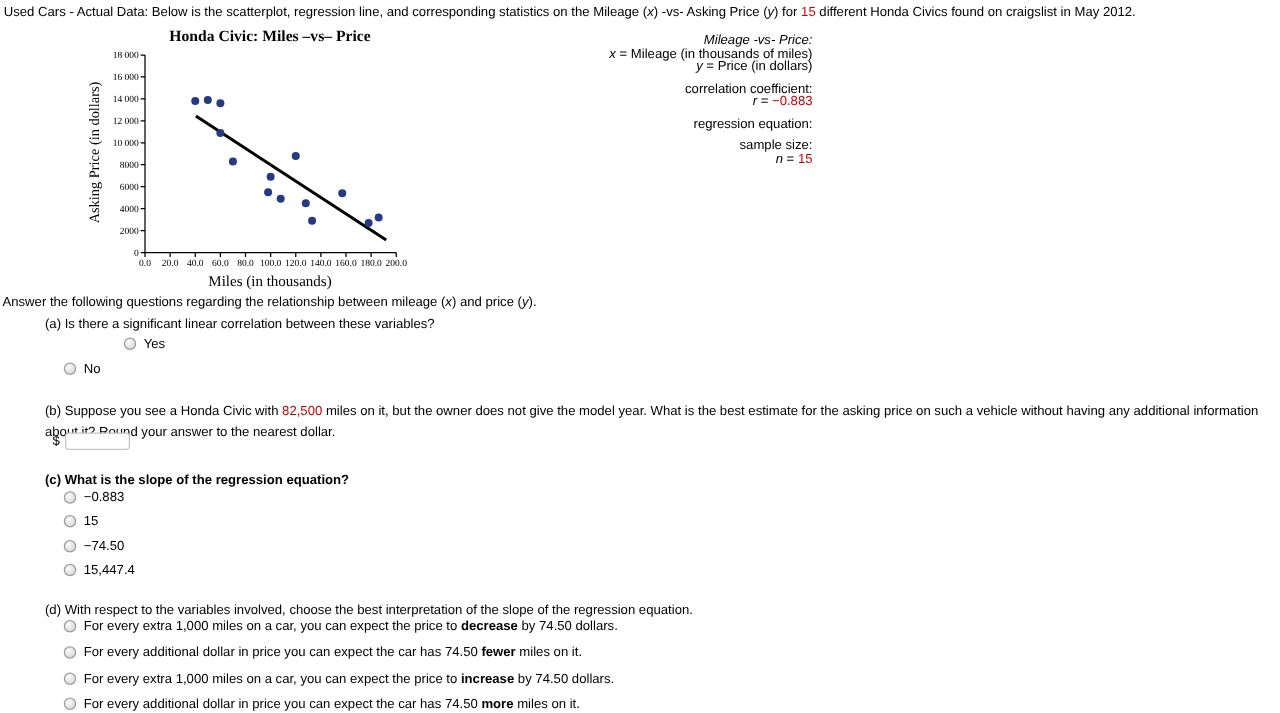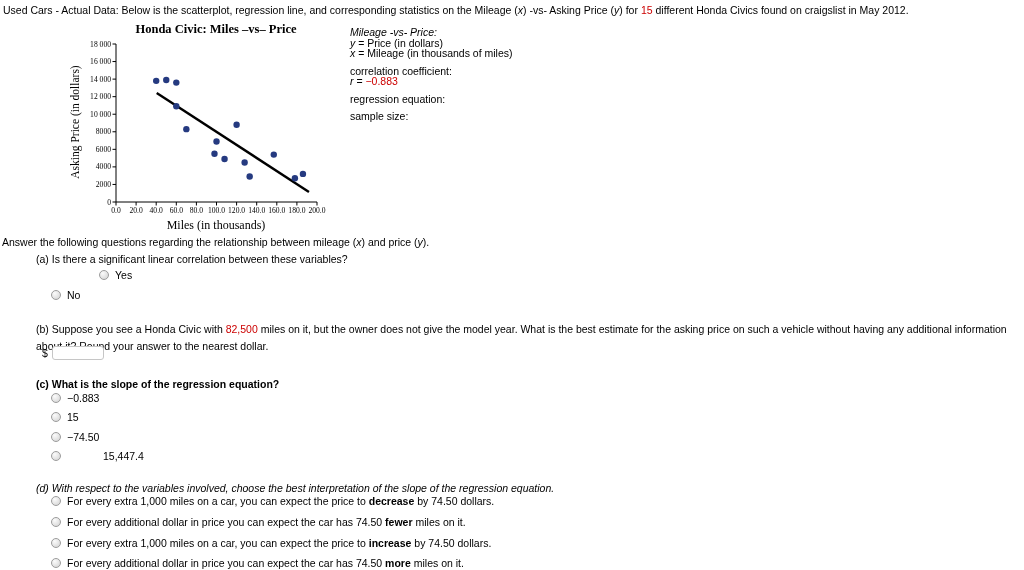--- a/index.html
+++ b/index.html
@@ -10,21 +10,21 @@
   }
   .abs{position:absolute;}
   .b{font-weight:normal;}
   .i{font-style:italic;}
   .red{color:#cc0000;}
   
   #header{left:3px;top:4px;width:1018px;}
   
   #chart-svg{left:66px;top:22px;}
   
-  #stats{left:350px;top:27px;width:300px;}
+  #stats{left:350px;top:27px;width:300px;text-align:right;}
   #stats div{line-height:10.5px;white-space:nowrap;}
   #stats .gap{margin-top:7px;}
   
   #intro{left:2px;top:236px;width:900px;}
   .qlabel{left:36px;}
   .optrow{left:51px;display:flex;align-items:center;height:11px;}
   .radio{
     width:10px;height:10px;border-radius:50%;box-sizing:border-box;
     border:1px solid #9c9c9c;
     background:radial-gradient(circle at 35% 30%, #fbfbfb 0%, #dcdcdc 75%);
@@ -106,26 +106,27 @@
     <circle cx="207.785" cy="132.6" r="3.2" fill="#253a80"></circle>
     <circle cx="228.89" cy="156.3" r="3.2" fill="#253a80"></circle>
     <circle cx="236.92999999999998" cy="151.9111111111111" r="3.2" fill="#253a80"></circle>
     <text x="150" y="11" text-anchor="middle" font-size="12.5" font-weight="bold" font-family="&quot;Liberation Serif&quot;, serif">Honda Civic: Miles –vs– Price</text>
     <text x="150" y="207" text-anchor="middle" font-size="12" font-family="&quot;Liberation Serif&quot;, serif">Miles (in thousands)</text>
     <text x="13" y="100" text-anchor="middle" font-size="11.5" font-family="&quot;Liberation Serif&quot;, serif" transform="rotate(-90 13 100)">Asking Price (in dollars)</text>
   </svg>
 
 <div id="stats" class="abs">
   <div class="i">Mileage -vs- Price:</div>
+  <div><span class="i">x</span><span> = Mileage (in thousands of miles)</span></div>
   <div><span class="i">y</span><span> = Price (in dollars)</span></div>
-  <div><span class="i">x</span><span> = Mileage (in thousands of miles)</span></div>
   <div class="b gap">correlation coefficient:</div>
   <div><span class="i">r</span><span> = </span><span class="red">−0.883</span></div>
   <div class="b gap">regression equation:</div>
   <div class="b gap">sample size:</div>
+  <div><span class="i">n</span><span> = </span><span class="red">15</span></div>
 </div>
 
 <div id="intro" class="abs"><span>Answer the following questions regarding the relationship between mileage (</span><span class="i">x</span><span>) and price (</span><span class="i">y</span><span>).</span></div>
 
 <div class="abs qlabel" style="top:253px;">(a) Is there a significant linear correlation between these variables?</div>
 <div class="abs optrow" style="top:269px;padding-left:48px;">
   <span class="radio"></span>
   <span class="olabel b">Yes</span>
 </div>
 <div class="abs optrow" style="top:289px;">
@@ -145,26 +146,26 @@
   <span class="olabel b">−0.883</span>
 </div>
 <div class="abs optrow" style="top:411px;">
   <span class="radio"></span>
   <span class="olabel b">15</span>
 </div>
 <div class="abs optrow" style="top:431px;">
   <span class="radio"></span>
   <span class="olabel b">−74.50</span>
 </div>
-<div class="abs optrow" style="top:450px;gap:36px;">
+<div class="abs optrow" style="top:450px;">
   <span class="radio"></span>
   <span class="olabel b">15,447.4</span>
 </div>
 
-<div class="abs qlabel" style="top:482px;font-style:italic;">(d) With respect to the variables involved, choose the best interpretation of the slope of the regression equation.</div>
+<div class="abs qlabel" style="top:482px;">(d) With respect to the variables involved, choose the best interpretation of the slope of the regression equation.</div>
 <div class="abs optrow" style="top:495px;">
   <span class="radio"></span>
   <span class="olabel"><span>For every extra 1,000 miles on a car, you can expect the price to </span><span class="optbold">decrease</span><span> by 74.50 dollars.</span></span>
 </div>
 <div class="abs optrow" style="top:516px;">
   <span class="radio"></span>
   <span class="olabel"><span>For every additional dollar in price you can expect the car has 74.50 </span><span class="optbold">fewer</span><span> miles on it.</span></span>
 </div>
 <div class="abs optrow" style="top:537px;">
   <span class="radio"></span>

